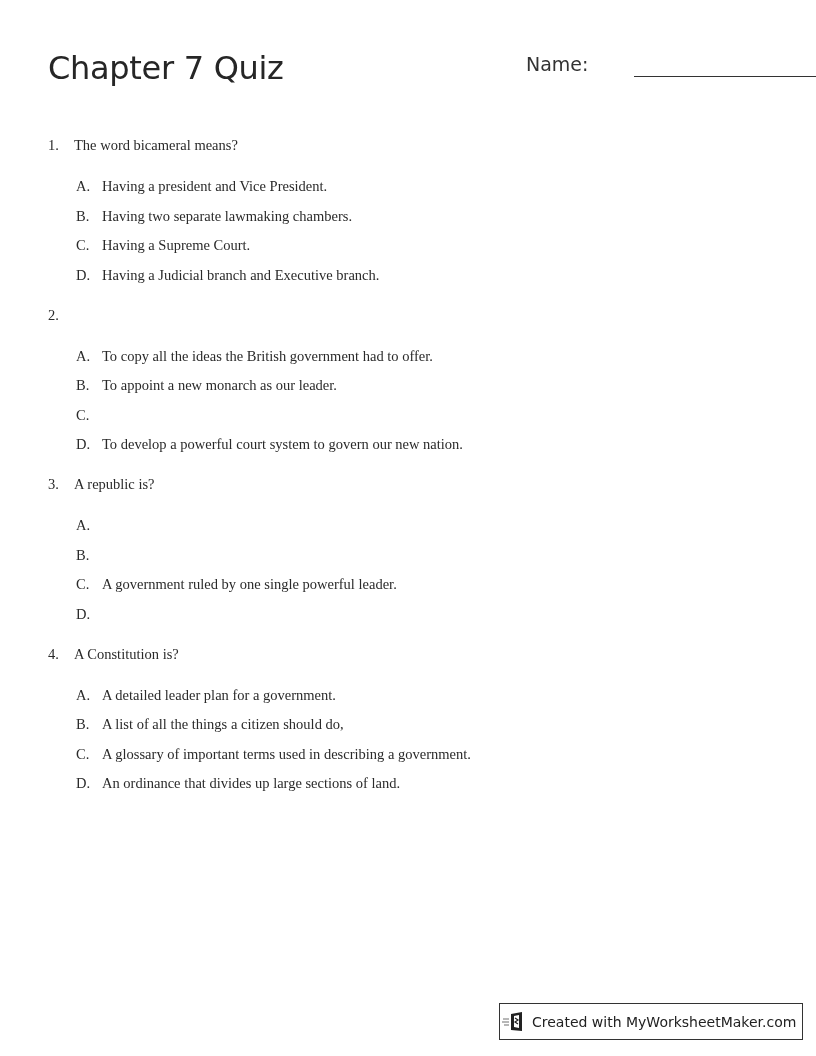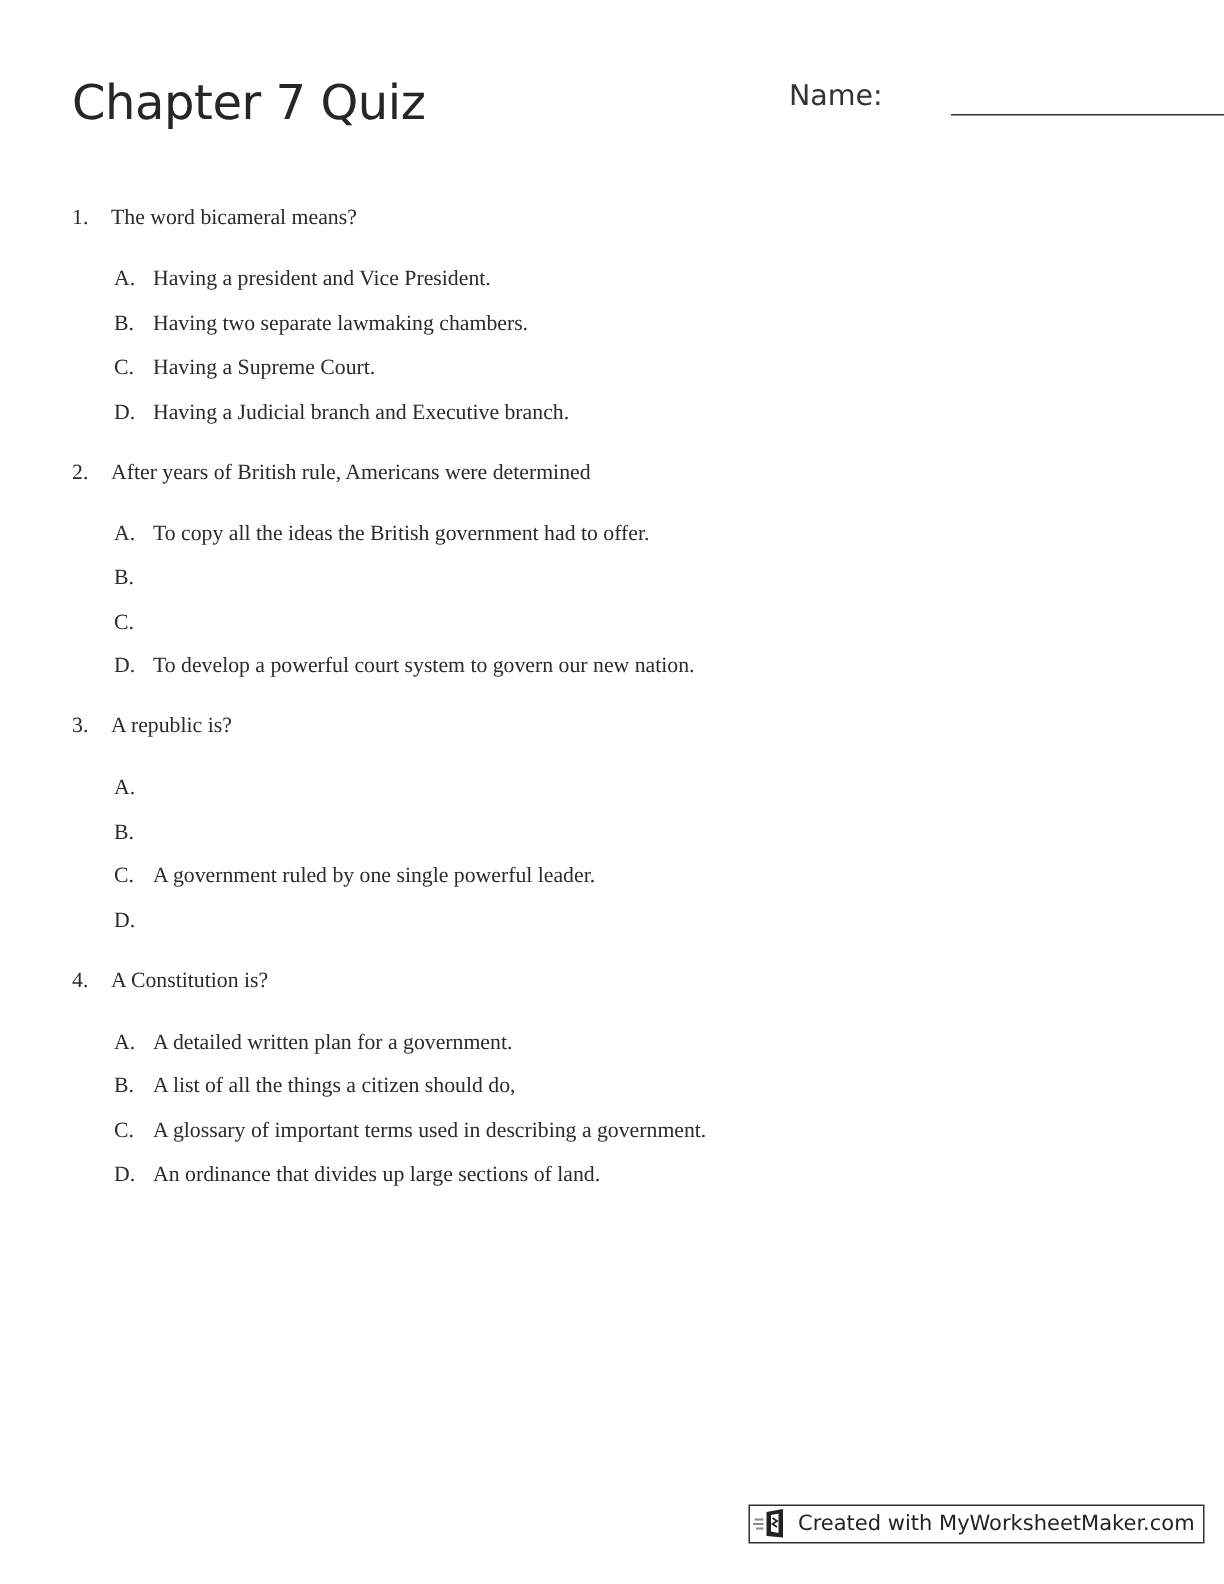--- a/index.html
+++ b/index.html
@@ -24,21 +24,21 @@
     font-family: "Liberation Serif", serif; font-size: 14.5px; color: #2a2a2a;
   }
   .q { margin: 0; }
   .q-stem { display: flex; height: 20px; line-height: 20px; }
   .q-num { width: 26px; }
   .choices { margin-top: 21px; margin-left: 28px; }
   .choice { display: flex; height: 20px; line-height: 20px; margin-bottom: 9.5px; }
   .choice-letter { width: 26px; }
   .q + .q { margin-top: 20px; }
   .footer {
-    position: absolute; left: 499px; top: 1003px; width: 304px; height: 26px;
+    position: absolute; left: 499px; top: 1003px; width: 304px; height: 37px;
     border: 1.3px solid #333; box-sizing: border-box;
     display: flex; align-items: center; padding-left: 2px;
     font-family: "DejaVu Sans", sans-serif; font-size: 14px; color: #222;
   }
   .footer-icon { width: 24px; height: 22px; margin-right: 6px; }
 </style>
 </head>
 <body>
 
 <h1 class="title">Chapter 7 Quiz</h1>
@@ -71,29 +71,29 @@
       <div class="choice">
           <span class="choice-letter">D.</span>
           <span>Having a Judicial branch and Executive branch.</span>
         </div>
     </div>
   </div>
 
   <div class="q">
     <div class="q-stem">
       <span class="q-num">2.</span>
-      <span>After years of British rule, Americans were determined</span>
     </div>
     <div class="choices">
       <div class="choice">
           <span class="choice-letter">A.</span>
           <span>To copy all the ideas the British government had to offer.</span>
         </div>
       <div class="choice">
           <span class="choice-letter">B.</span>
+          <span>To appoint a new monarch as our leader.</span>
         </div>
       <div class="choice">
           <span class="choice-letter">C.</span>
         </div>
       <div class="choice">
           <span class="choice-letter">D.</span>
           <span>To develop a powerful court system to govern our new nation.</span>
         </div>
     </div>
   </div>
@@ -121,21 +121,21 @@
   </div>
 
   <div class="q">
     <div class="q-stem">
       <span class="q-num">4.</span>
       <span>A Constitution is?</span>
     </div>
     <div class="choices">
       <div class="choice">
           <span class="choice-letter">A.</span>
-          <span>A detailed written plan for a government.</span>
+          <span>A detailed leader plan for a government.</span>
         </div>
       <div class="choice">
           <span class="choice-letter">B.</span>
           <span>A list of all the things a citizen should do,</span>
         </div>
       <div class="choice">
           <span class="choice-letter">C.</span>
           <span>A glossary of important terms used in describing a government.</span>
         </div>
       <div class="choice">

